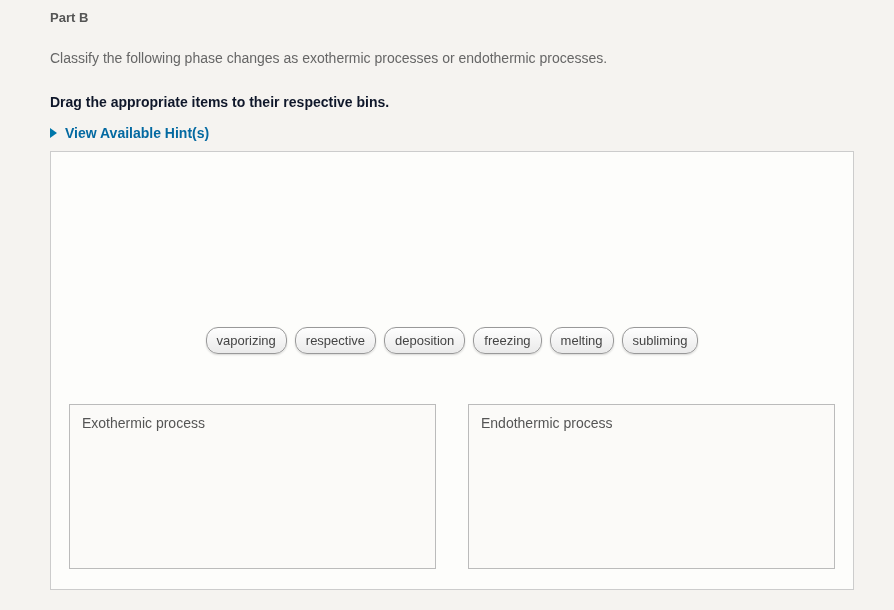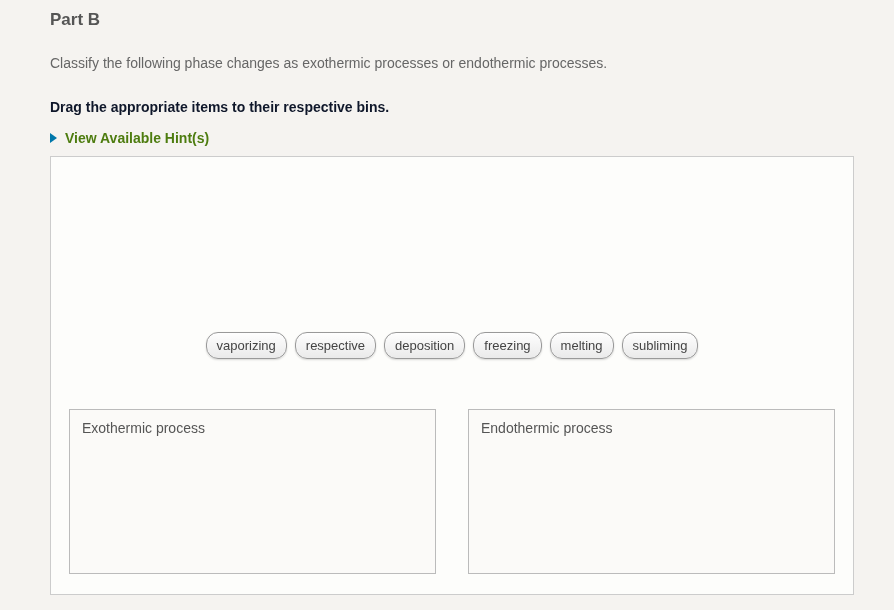--- a/index.html
+++ b/index.html
@@ -12,40 +12,40 @@
       background: #f5f3f0;
       padding: 0;
       width: 894px;
       height: 610px;
       overflow: hidden;
     }
     .page-container {
       padding: 10px 40px 0 50px;
     }
     .part-header {
-      font-size: 17px;
+      font-size: 13px;
       font-weight: bold;
       color: #555;
       margin-bottom: 25px;
     }
     .question-text {
       font-size: 14px;
       color: #666;
       margin-bottom: 28px;
     }
     .instruction-text {
       font-size: 14px;
       font-weight: bold;
       color: #0f172a;
       margin-bottom: 14px;
     }
     .hints-toggle {
       display: inline-flex;
       align-items: center;
-      color: #4d7c0f;
+      color: #0369a1;
       font-size: 14px;
       font-weight: bold;
       cursor: pointer;
       margin-bottom: 10px;
     }
     .hints-toggle .triangle {
       display: inline-block;
       width: 0;
       height: 0;
       border-top: 5px solid transparent;

